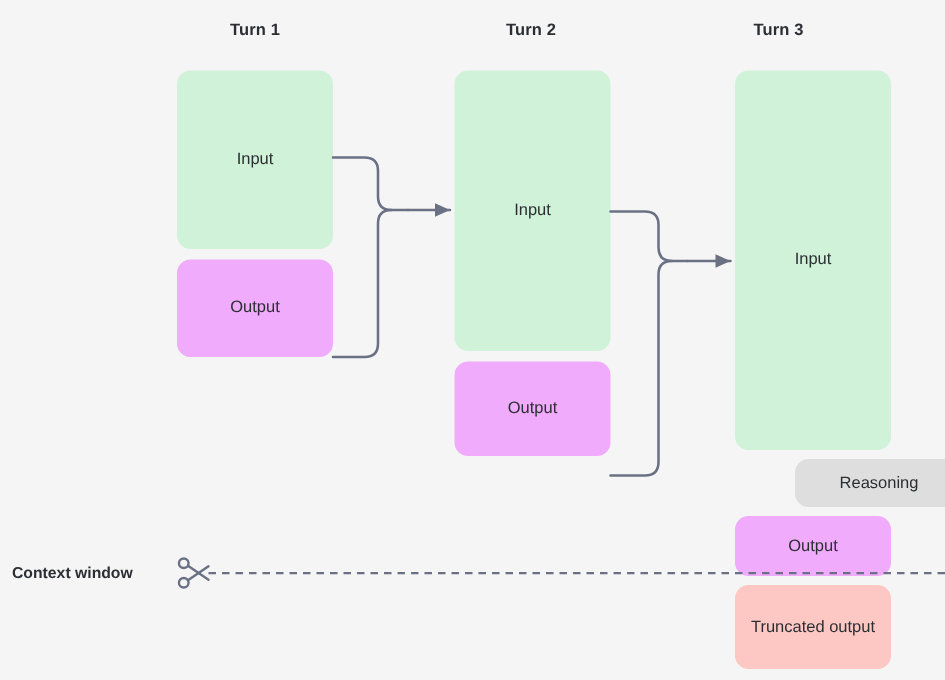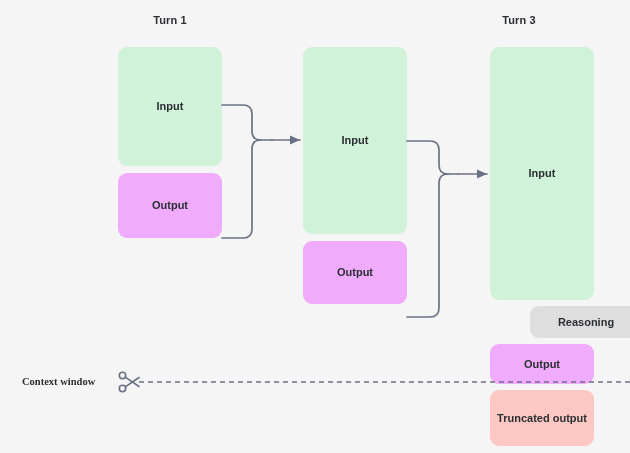--- a/index.html
+++ b/index.html
@@ -32,21 +32,20 @@
     position: absolute;
     border-radius: 9px;
     display: flex;
     align-items: center;
     justify-content: center;
     text-align: center;
     font-size: 11px;
     color: #2b2f33;
     line-height: 1.35;
     box-sizing: border-box;
-    font-weight: bold;
   }
   .box-green  { background: #d0f2d9; }
   .box-blue   { background: #f0abfc; }
   .box-gray   { background: #dedede; }
   .box-red    { background: #fdc7c3; }
 
   svg.overlay {
     position: absolute;
     left: 0;
     top: 0;
@@ -61,34 +60,35 @@
     color: #2b2f33;
     white-space: nowrap;
   }
 </style>
 </head>
 <body>
 
 <div id="canvas">
 
   <div class="turn-label" style="left:118px; top:14px; width:104px;">Turn 1</div>
+  <div class="turn-label" style="left:302px; top:14px; width:104px;">Turn 2</div>
   <div class="turn-label" style="left:467px; top:14px; width:104px;">Turn 3</div>
 
   <div class="box box-green" style="left:118px; top:47px; width:104px; height:119px;">Input</div>
   <div class="box box-blue" style="left:118px; top:173px; width:104px; height:65px;">Output</div>
 
   <div class="box box-green" style="left:303px; top:47px; width:104px; height:187px;">Input</div>
   <div class="box box-blue" style="left:303px; top:241px; width:104px; height:63px;">Output</div>
 
   <div class="box box-green" style="left:490px; top:47px; width:104px; height:253px;">Input</div>
   <div class="box box-gray" style="left:490px; top:306px; width:112px; height:32px;margin-left:40px;">Reasoning</div>
   <div class="box box-blue" style="left:490px; top:344px; width:104px; height:40px;">Output</div>
   <div class="box box-red" style="left:490px; top:390px; width:104px; height:56px;">Truncated output</div>
 
-  <div class="ctx-label" style="left:22px; top:376px;font-family:Liberation Serif, serif;">Context window</div>
+  <div class="ctx-label" style="left:8px; top:376px;">Context window</div>
 
   <svg class="overlay" viewBox="0 0 630 453">
 
     <g fill="none" stroke="#6b7185" stroke-width="1.7" stroke-linecap="round" stroke-linejoin="round">
       <path d="M 222 105
                L 243 105
                Q 252 105 252 114
                L 252 131
                Q 252 140 261 140
                L 272 140"></path>

